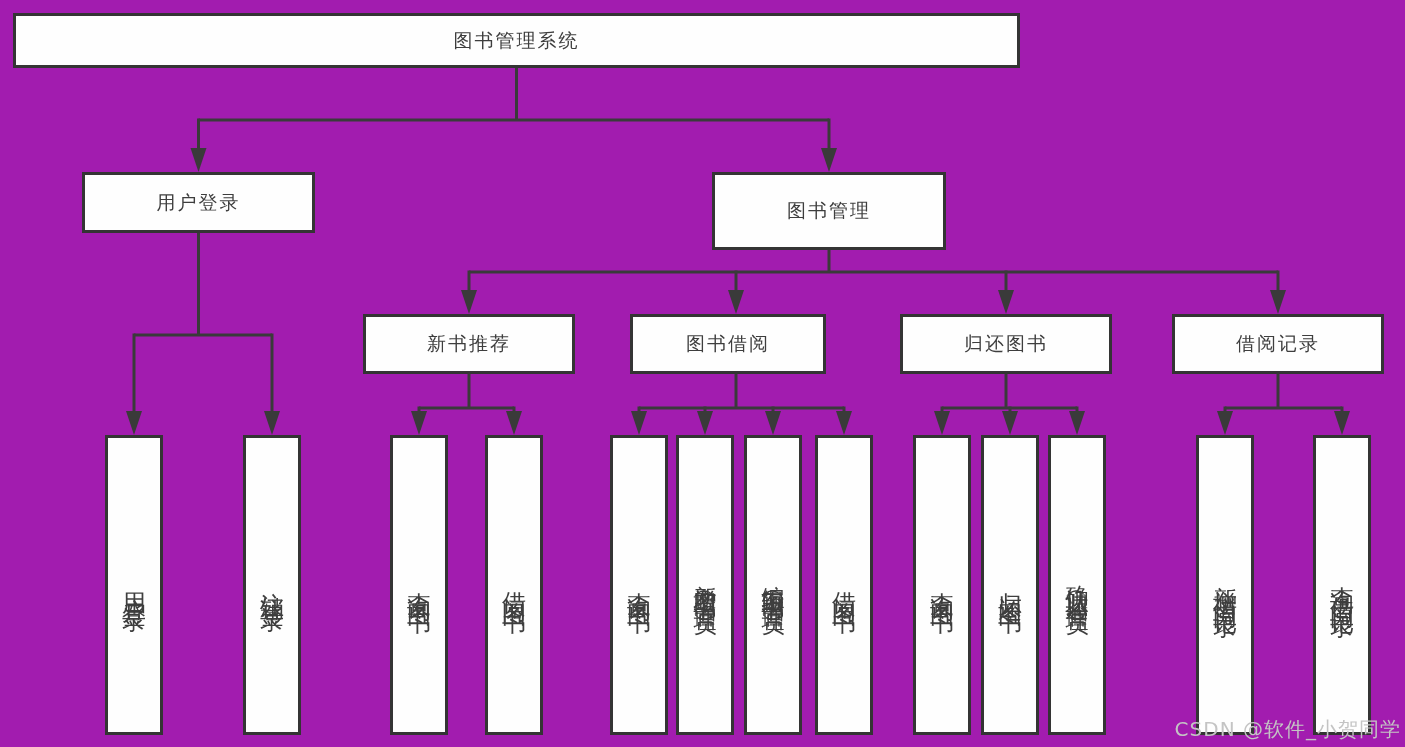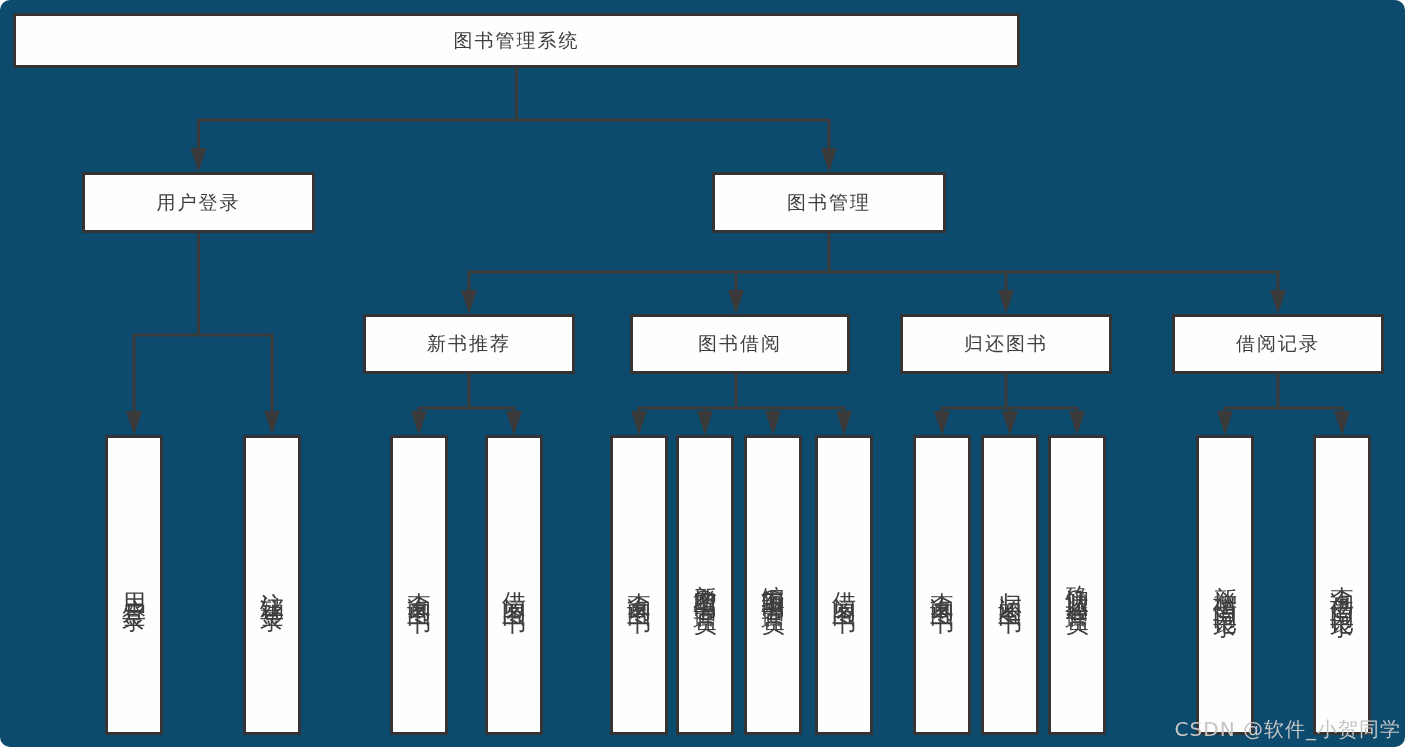--- a/index.html
+++ b/index.html
@@ -5,23 +5,22 @@
   html, body {
     margin: 0;
     padding: 0;
     background: #ffffff;
     font-family: "DejaVu Sans", "Liberation Sans", sans-serif;
   }
   .canvas {
     position: relative;
     width: 1405px;
     height: 747px;
-    background: #0c4a6e;
+    background: #a21caf;
     overflow: hidden;
-    border-radius: 10px;
   }
   .connectors {
     position: absolute;
     left: 0; top: 0;
     width: 1405px; height: 747px;
     z-index: 1;
     pointer-events: none;
   }
   .box {
     position: absolute;
@@ -146,28 +145,28 @@
     </g>
   </svg>
 
   <div class="box" style="left:13px; top:13px; width:1007px; height:55px;">
     <span class="h-label">图书管理系统</span>
   </div>
 
   <div class="box" style="left:82px; top:172px; width:233px; height:61px;">
     <span class="h-label">用户登录</span>
   </div>
-  <div class="box" style="left:712px; top:172px; width:234px; height:61px;">
+  <div class="box" style="left:712px; top:172px; width:234px; height:78px;">
     <span class="h-label">图书管理</span>
   </div>
 
   <div class="box" style="left:363px; top:314px; width:212px; height:60px;font-family:Liberation Serif, serif;">
     <span class="h-label">新书推荐</span>
   </div>
-  <div class="box" style="left:630px; top:314px; width:220px; height:60px;">
+  <div class="box" style="left:630px; top:314px; width:196px; height:60px;">
     <span class="h-label">图书借阅</span>
   </div>
   <div class="box" style="left:900px; top:314px; width:212px; height:60px;">
     <span class="h-label">归还图书</span>
   </div>
   <div class="box" style="left:1172px; top:314px; width:212px; height:60px;">
     <span class="h-label">借阅记录</span>
   </div>
 
   <div class="box leaf" style="left:105px; top:435px;">

